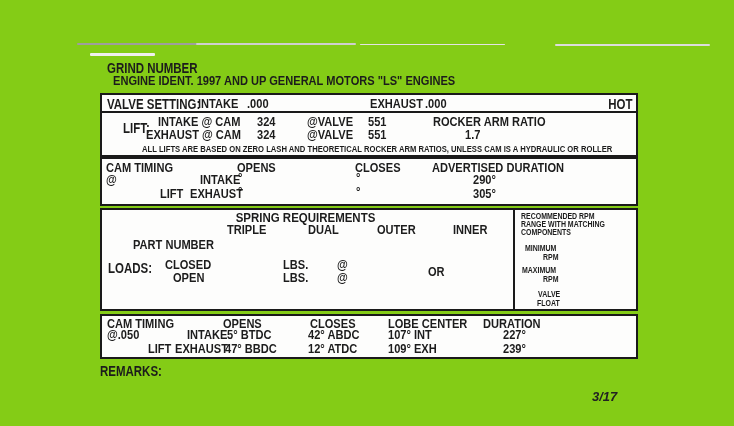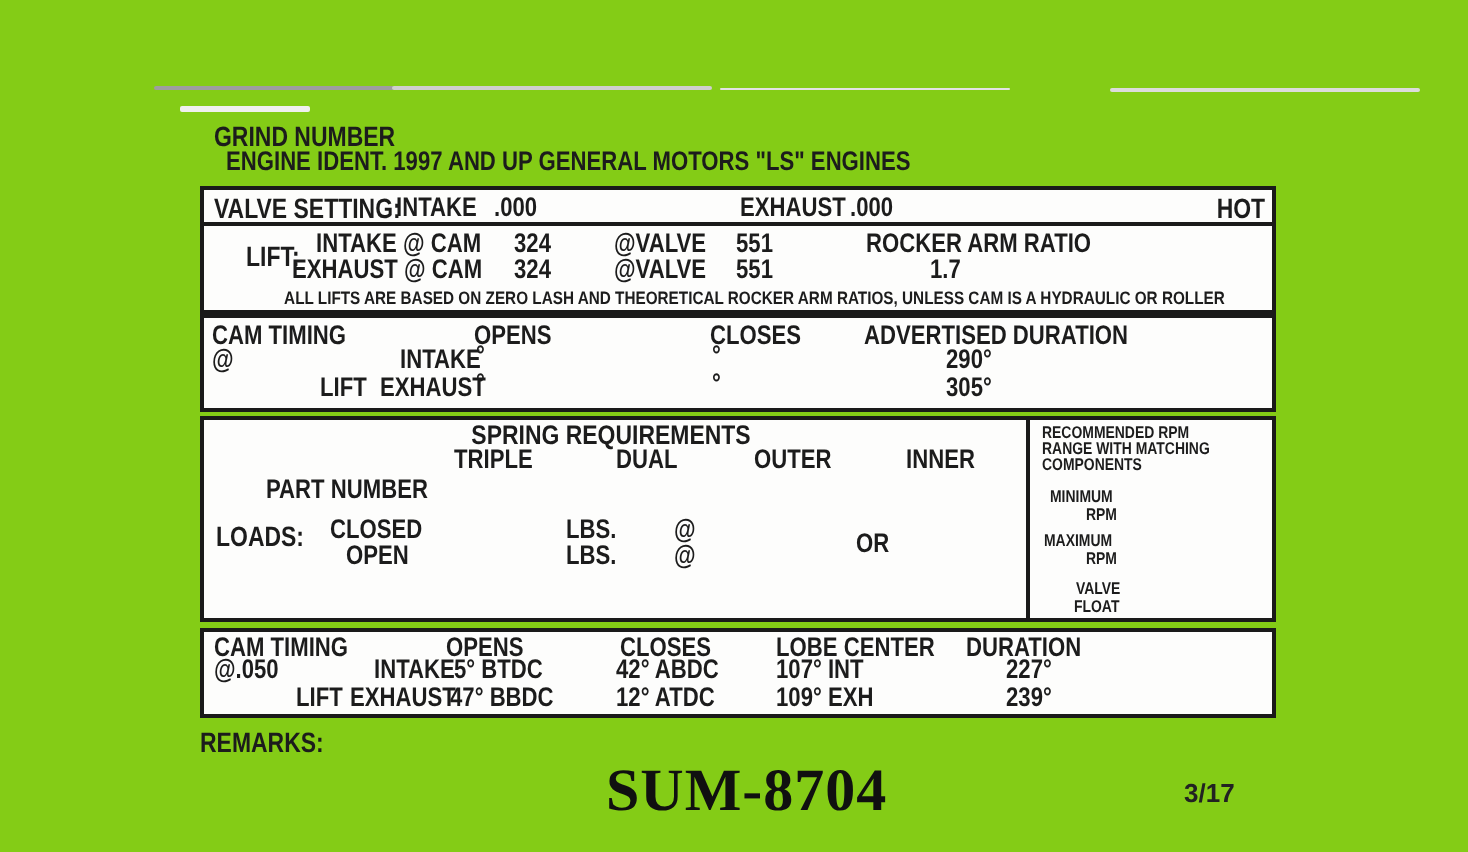--- a/index.html
+++ b/index.html
@@ -15,21 +15,21 @@
        line-height:1; font-size:13.5px; transform:scaleX(.82); transform-origin:0 0; }
   .fs14 { font-size:14px; }
   .tr { transform-origin:100% 0; }                
   .tc { left:0; right:0; text-align:center; transform:scaleX(.85); transform-origin:50% 0; }
   .sm { font-size:8.5px; }                        
   .disc { font-size:9px; }                        
   .vline { position:absolute; width:2px; background:#1a1a1a; }
   .artifact { position:absolute; border-radius:1px; }
   .sum { position:absolute; font-family:"Liberation Serif","DejaVu Serif",serif;
          font-weight:700; font-size:30px; letter-spacing:.5px; color:#101010; line-height:1; }
-  .pageref { position:absolute; font-weight:700; font-size:13px; color:#222; line-height:1; }
+  .pageref { position:absolute; font-weight:700; font-size:13px; color:#222; line-height:1;font-style:italic; }
 </style>
 </head>
 <body>
 
 <div class="page">
 
   <div class="artifact" style="left:77px;top:43px;width:120px;height:2px;background:#9e9e9e;"></div>
   <div class="artifact" style="left:196px;top:43px;width:160px;height:2px;background:#cfcfcf;"></div>
   <div class="artifact" style="left:360px;top:44px;width:145px;height:1px;background:#e3e3e3;"></div>
   <div class="artifact" style="left:555px;top:44px;width:155px;height:2px;background:#dcdcdc;"></div>
@@ -122,16 +122,15 @@
     <span class="t" style="left:401px;top:12px;">227°</span>
     <span class="t" style="left:46px;top:26px;">LIFT</span>
     <span class="t" style="left:73px;top:26px;">EXHAUST</span>
     <span class="t" style="left:123px;top:26px;">47° BBDC</span>
     <span class="t" style="left:206px;top:26px;">12° ATDC</span>
     <span class="t" style="left:286px;top:26px;">109° EXH</span>
     <span class="t" style="left:401px;top:26px;">239°</span>
   </div>
 
   <span class="t fs14" style="left:100px;top:364px;">REMARKS:</span>
-  <span class="sum" style="left:303px;top:381px;">SUM-8704</span>
   <span class="pageref" style="left:592px;top:390px;">3/17</span>
 
 </div>
 
 </body></html>

